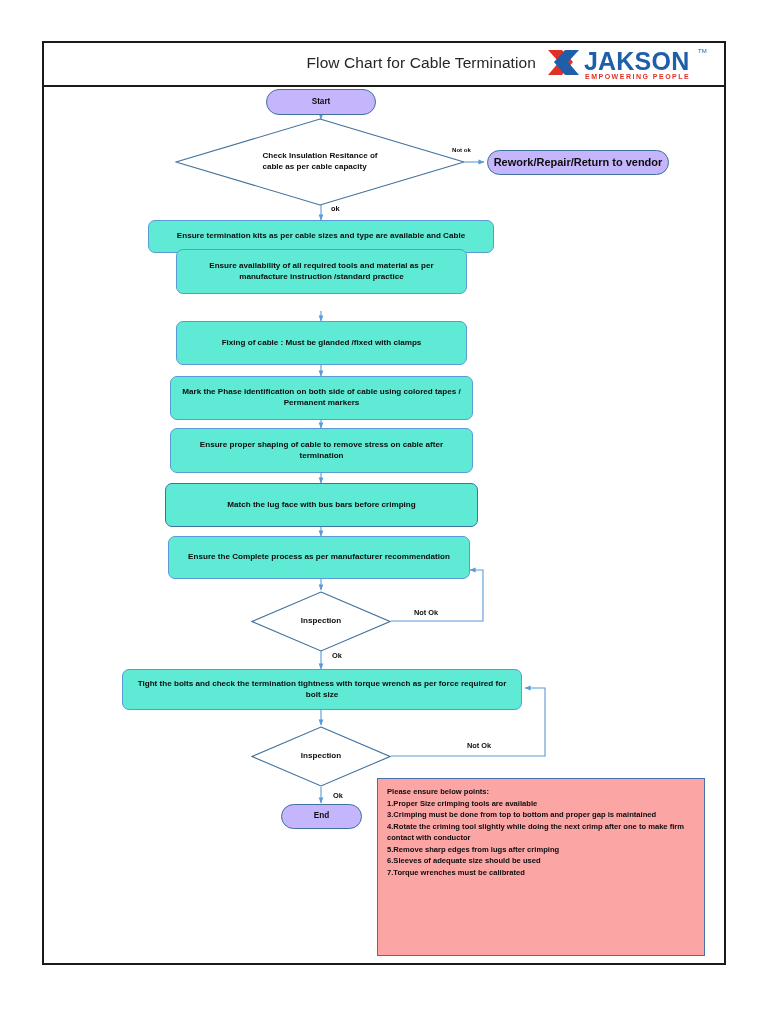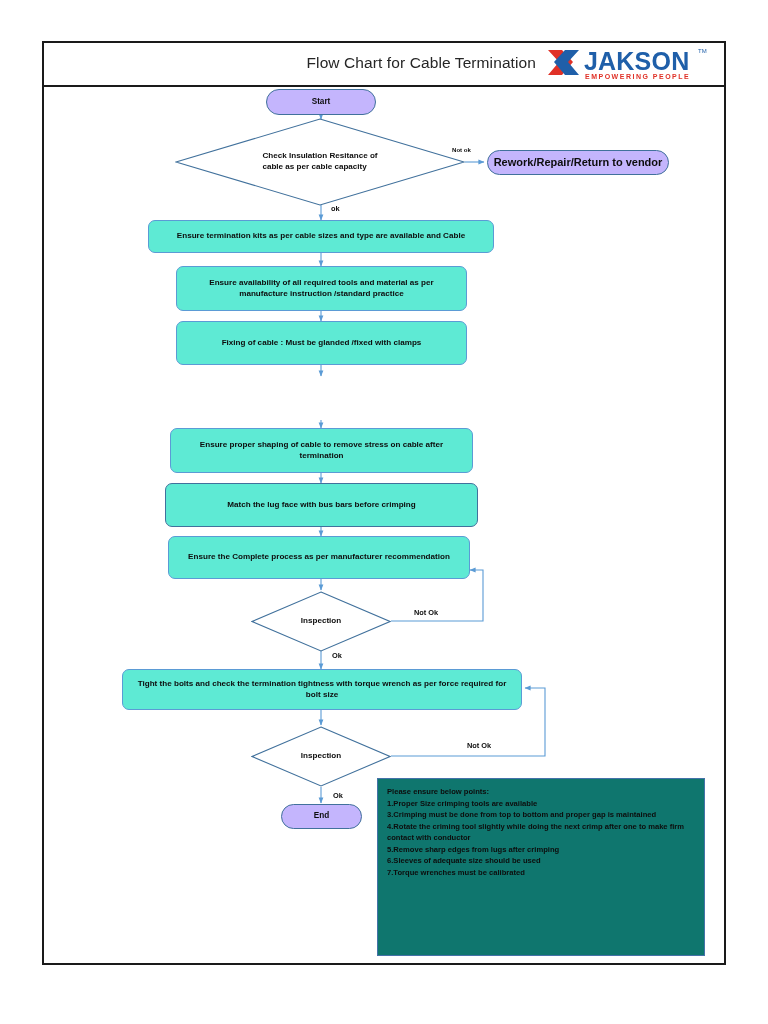--- a/index.html
+++ b/index.html
@@ -135,21 +135,21 @@
   }
   
   .notes {
     position: absolute;
     left: 377px;
     top: 778px;
     width: 328px;
     height: 178px;
     border: 1px solid #4472A8;
     box-sizing: border-box;
-    background: #0f766e;
+    background: #fca5a5;
     padding: 7px 9px 0 9px;
   }
   .notes-line {
     font-size: 7.6px;
     font-weight: bold;
     color: #0d0d0d;
     line-height: 1.52;
     white-space: nowrap;
   }
   .notes-line.wrapline {
@@ -231,28 +231,31 @@
   </div>
 
   <div class="node terminator" style="left:487px; top:150px; width:182px; height:25px; font-size:11px;">
     <span>Rework/Repair/Return to vendor</span>
   </div>
 
   <div class="node process" style="left:148px; top:220px; width:346px; height:33px;">
     <span>Ensure termination kits as per cable sizes and type are available and Cable</span>
   </div>
 
-  <div class="node process" style="left:176px; top:266px; width:291px; height:45px;">
+  <div class="node process" style="left:176px; top:249px; width:291px; height:45px;">
     <span>Ensure availability of all  required tools and material as per manufacture instruction /standard practice</span>
   </div>
 
   <div class="node process" style="left:176px; top:321px; width:291px; height:44px;">
     <span>Fixing of cable : Must be glanded /fixed with clamps</span>
   </div>
 
+  <div class="node process" style="left:170px; top:376px; width:303px; height:44px;">
+    <span>Mark the Phase identification on both side of cable using colored tapes / Permanent markers</span>
+  </div>
 
   <div class="node process" style="left:170px; top:428px; width:303px; height:45px;">
     <span>Ensure proper shaping of cable to remove stress on cable after termination</span>
   </div>
 
   <div class="node process darker" style="left:165px; top:483px; width:313px; height:44px;">
     <span>Match the lug face  with bus bars before crimping</span>
   </div>
 
   <div class="node process" style="left:168px; top:536px; width:302px; height:43px;">

